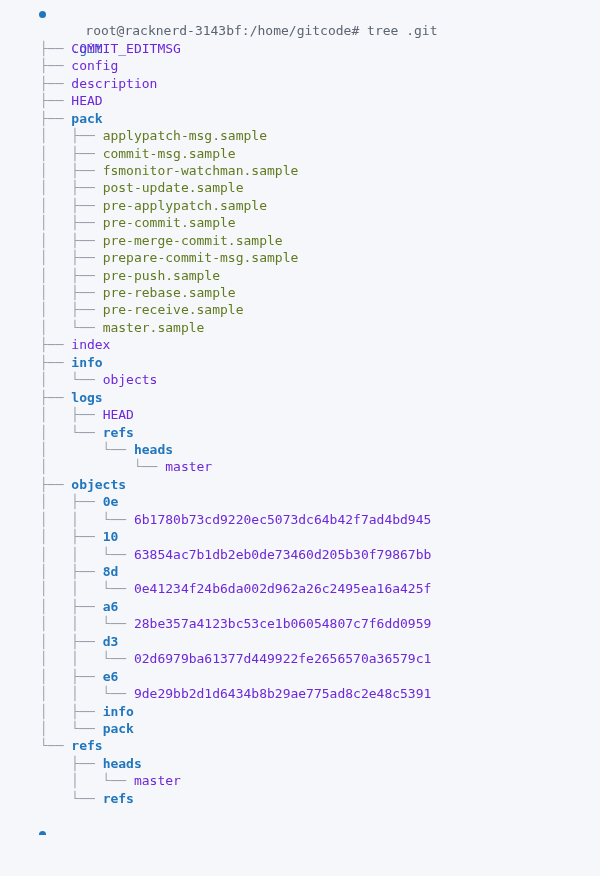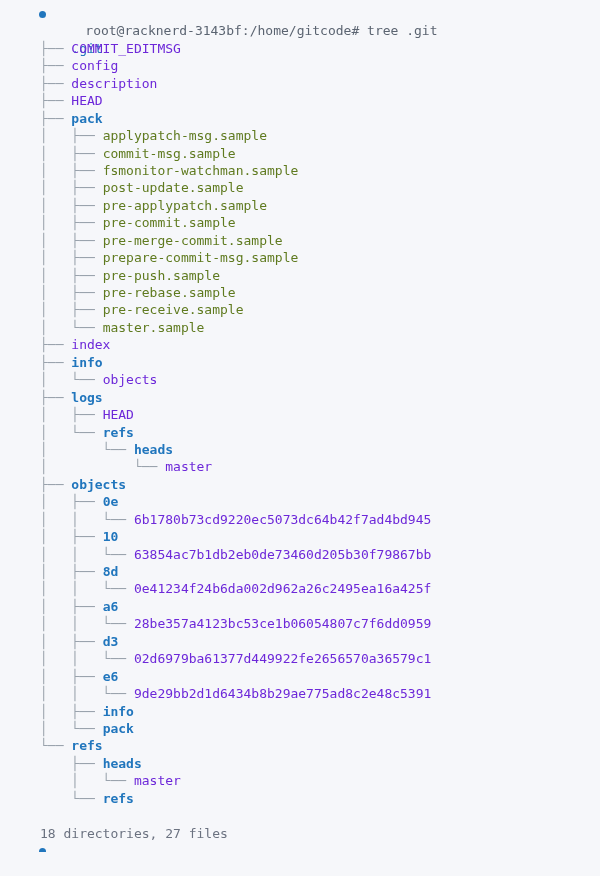--- a/index.html
+++ b/index.html
@@ -128,19 +128,18 @@
       <div class="line"><span class="tree-glyph">│   ├── </span><span class="dir">info</span></div>
       <div class="line"><span class="tree-glyph">│   └── </span><span class="dir">pack</span></div>
       <div class="line"><span class="tree-glyph">└── </span><span class="dir">refs</span></div>
       <div class="line"><span class="tree-glyph">    ├── </span><span class="dir">heads</span></div>
       <div class="line"><span class="tree-glyph">    │   └── </span><span class="file">master</span></div>
       <div class="line"><span class="tree-glyph">    └── </span><span class="dir">refs</span></div>
     </div>
 
   <div class="blank"></div>
 
-  <div class="line summary">18 directories, 27 files</div>
 
   <div class="line clipped prompt-line">
     <span class="bullet"></span>
   </div>
 
 </div>
 
 </body></html>

